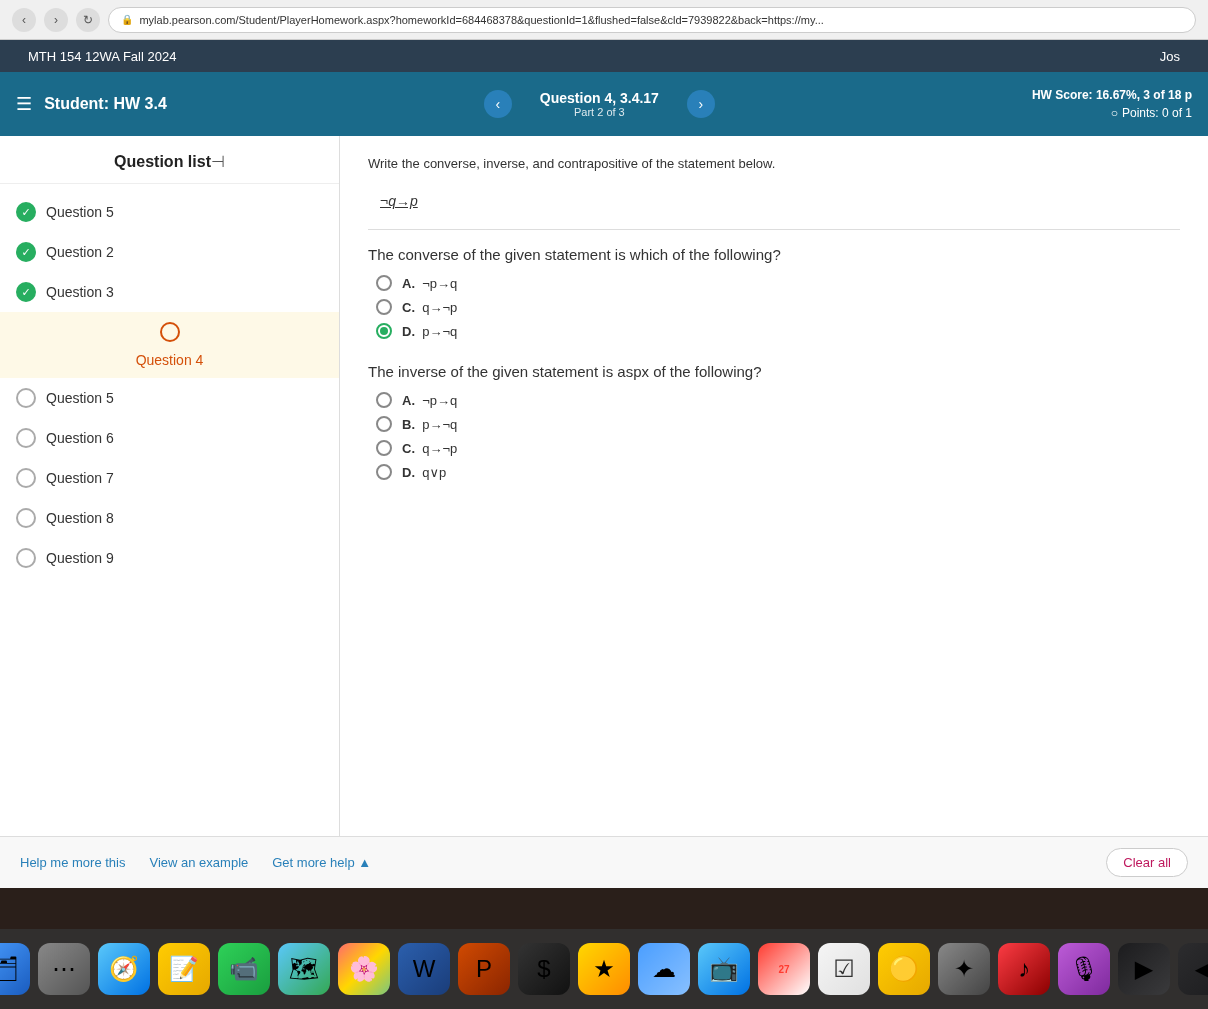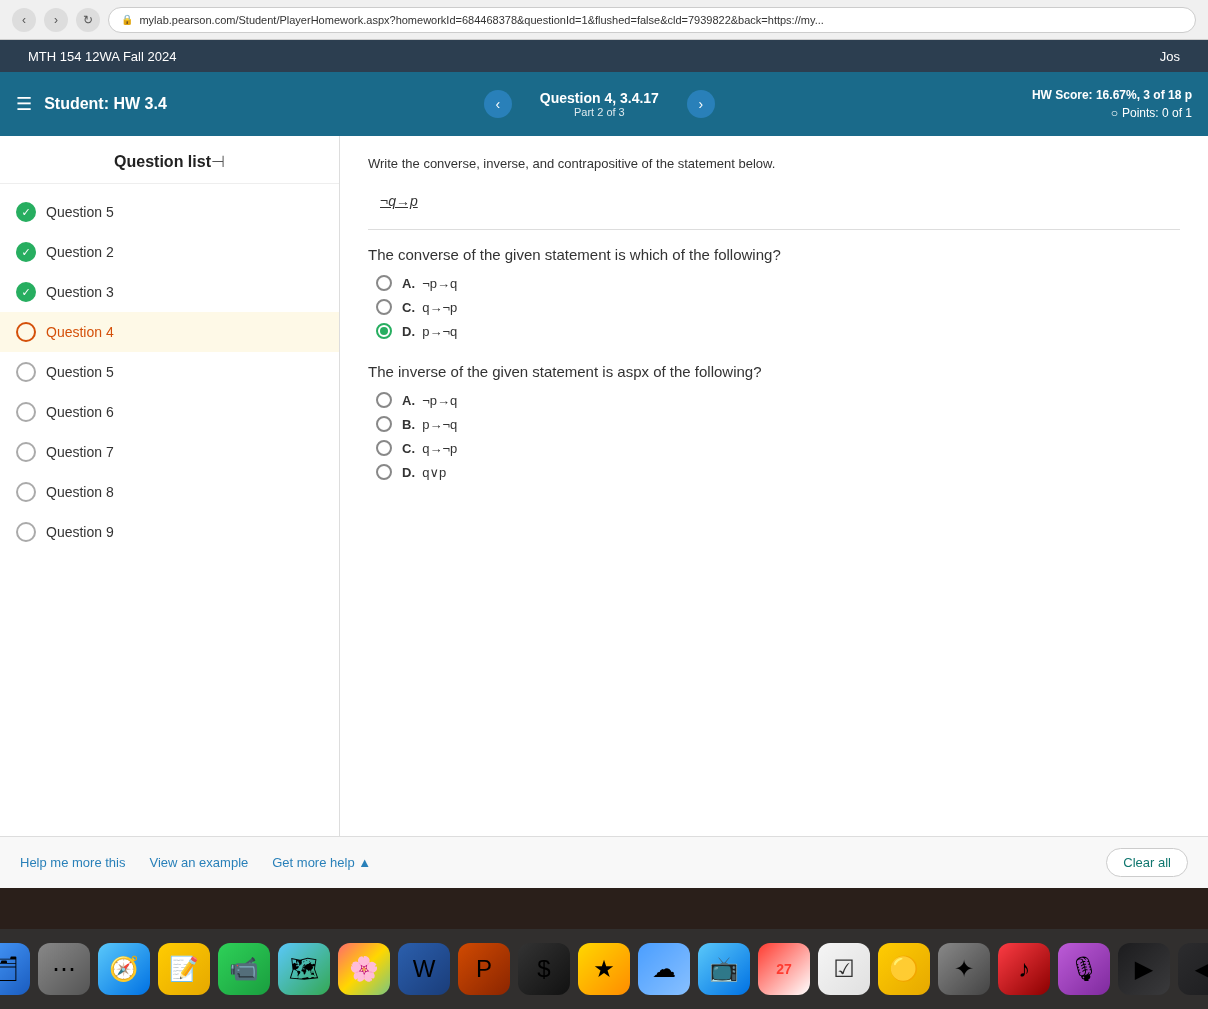--- a/index.html
+++ b/index.html
@@ -117,20 +117,21 @@
       align-items: center;
       padding: 10px 16px;
       cursor: pointer;
       font-size: 14px;
       color: #333;
       gap: 10px;
     }
     .question-item.active {
       background: #fef9e7;
       color: #d4500a;
+      flex-direction: column;
     }
     .q-icon {
       width: 20px; height: 20px;
       border-radius: 50%;
       border: 2px solid #aaa;
       display: flex; align-items: center; justify-content: center;
       font-size: 11px;
       flex-shrink: 0;
     }
     .q-icon.correct {
@@ -227,21 +228,21 @@
       text-decoration: none;
       background: none; border: none;
     }
     .clear-all-btn {
       margin-left: auto;
       background: white;
       border: 1px solid #ccc;
       border-radius: 16px;
       padding: 6px 16px;
       font-size: 13px;
-      color: #0f766e;
+      color: #be185d;
       cursor: pointer;
     }
 
     
     .dock {
       position: fixed;
       bottom: 0;
       left: 0; right: 0;
       height: 80px;
       background: rgba(50,50,50,0.85);
@@ -266,21 +267,21 @@
     .dock-item.notes-app { background: linear-gradient(135deg, #ffcc02, #e6a800); }
     .dock-item.facetime { background: linear-gradient(135deg, #2ed158, #1a9e3f); }
     .dock-item.maps { background: linear-gradient(135deg, #5ac8fa, #34a853); }
     .dock-item.photos { background: linear-gradient(135deg, #ff6b6b, #ffd700, #7bc67e); }
     .dock-item.word { background: linear-gradient(135deg, #2b5fad, #1a3d7a); }
     .dock-item.ppt { background: linear-gradient(135deg, #d04a02, #8b2500); }
     .dock-item.terminal { background: linear-gradient(135deg, #333, #111); }
     .dock-item.goodlinks { background: linear-gradient(135deg, #ffd700, #ff8c00); }
     .dock-item.icloud { background: linear-gradient(135deg, #4a9eff, #88c0ff); }
     .dock-item.screen { background: linear-gradient(135deg, #5ac8fa, #0071e3); }
-    .dock-item.cal { background: linear-gradient(135deg, #ff3b30, white); color: #ff3b30; font-size: 14px; font-weight: bold; }
+    .dock-item.cal { background: linear-gradient(135deg, #ff3b30, white); color: #ff3b30; font-size: 10px; font-weight: bold; }
     .dock-item.reminders { background: linear-gradient(135deg, #f5f5f5, #e0e0e0); color: #333; }
     .dock-item.sticky { background: linear-gradient(135deg, #ffcc02, #e6a800); }
     .dock-item.ai { background: linear-gradient(135deg, #888, #444); }
     .dock-item.music { background: linear-gradient(135deg, #fc3c44, #8b0000); }
     .dock-item.podcasts { background: linear-gradient(135deg, #bc5bd7, #7f2a9e); }
     .dock-item.tv { background: linear-gradient(135deg, #1c1c1e, #3a3a3c); }
     .dock-item.appletv2 { background: linear-gradient(135deg, #2c2c2e, #1c1c1e); }
   </style>
 </head>
 <body>

